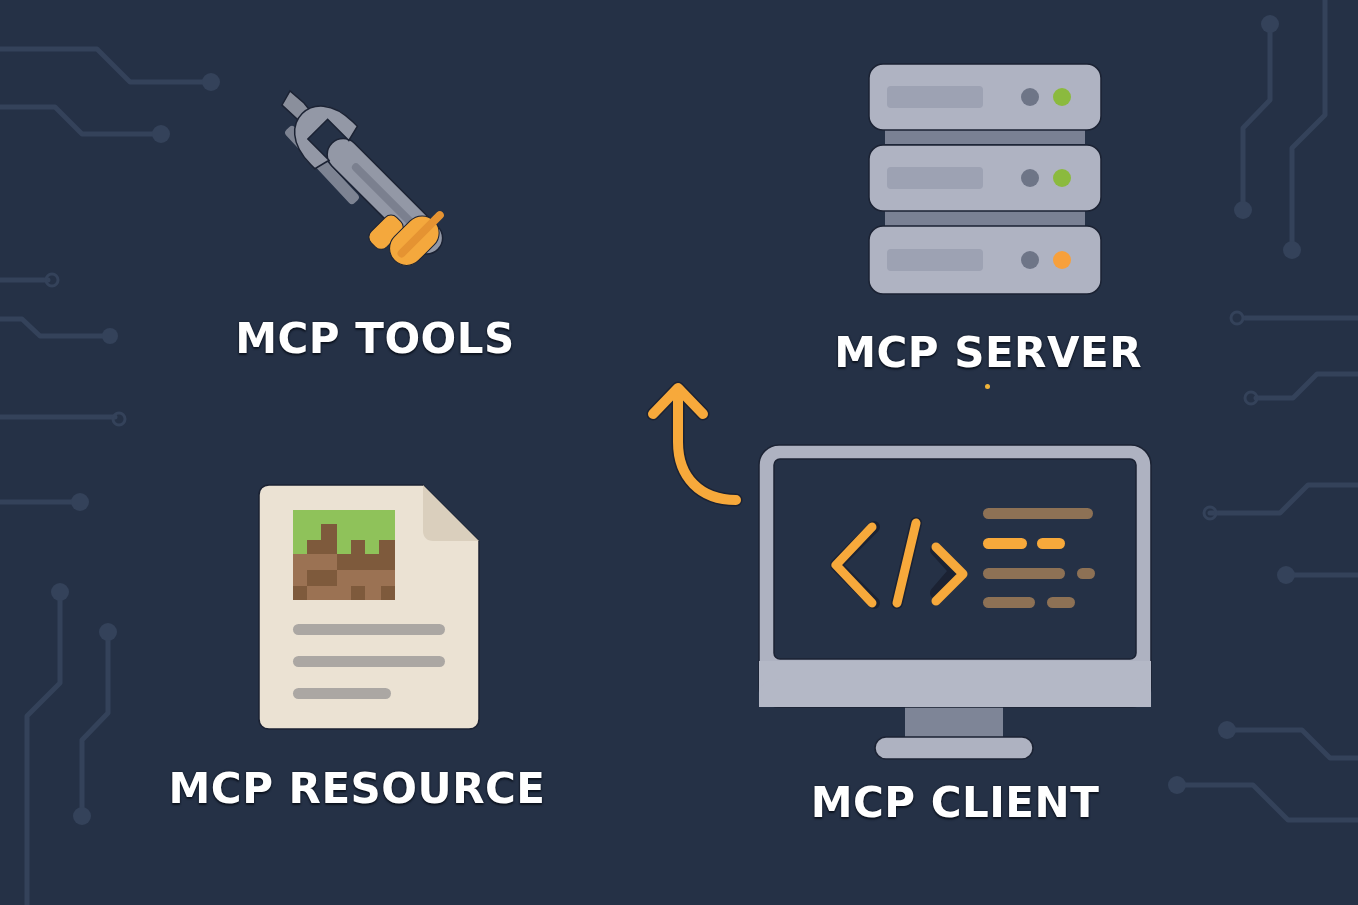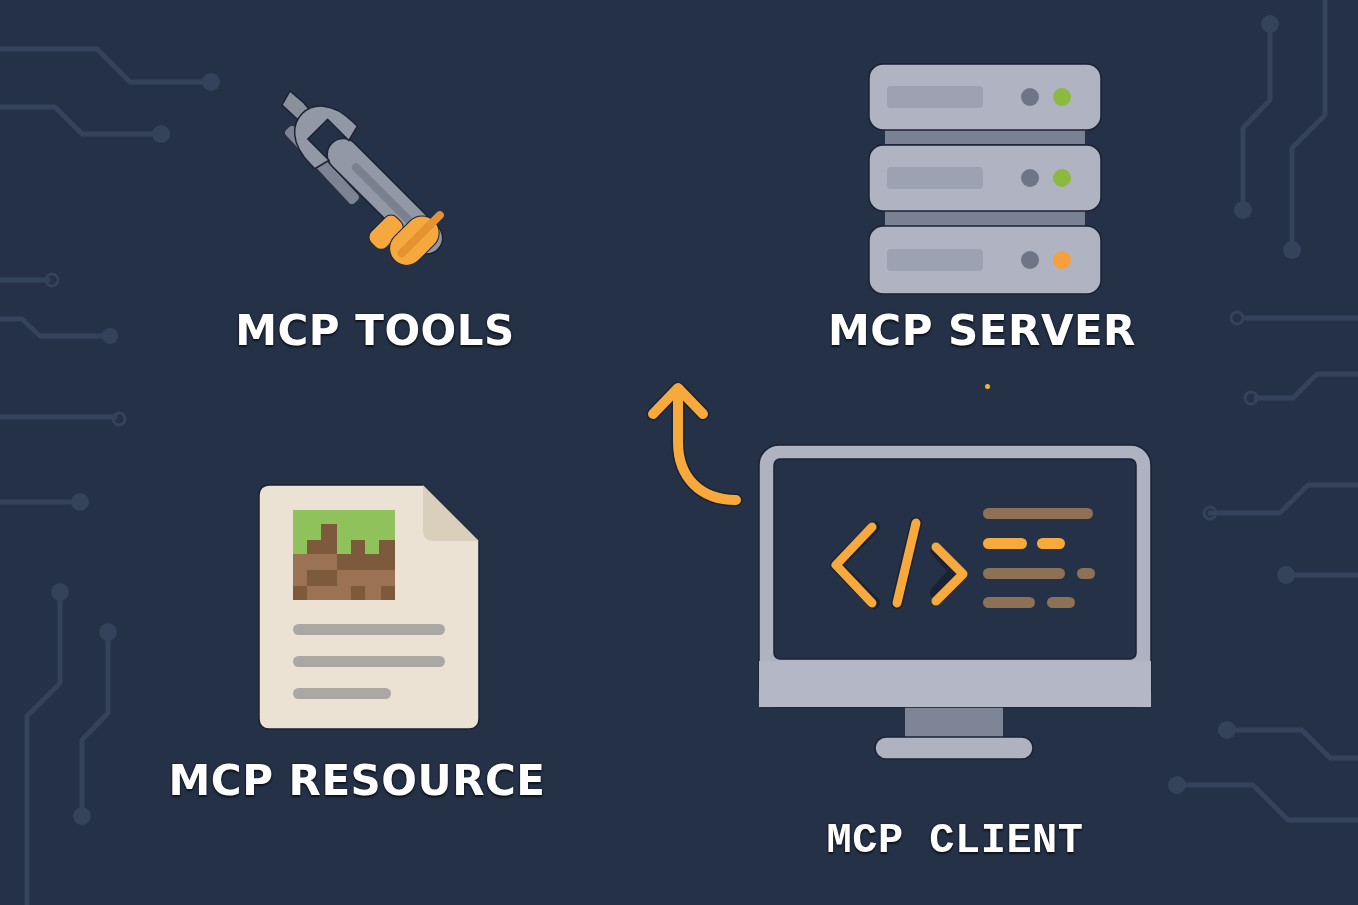--- a/index.html
+++ b/index.html
@@ -14,20 +14,21 @@
   .node svg { display: block; }
   .label {
     position: absolute;
     color: #ffffff;
     font-weight: bold;
     font-size: 42px;
     letter-spacing: 0.5px;
     white-space: nowrap;
     text-align: center;
     text-shadow: 0 0 2px #0d1420, 0 2px 2px #0d1420;
+    margin-top: 8px;
   }
   .arrow { position: absolute; }
   .dot { position: absolute; width: 5px; height: 5px; border-radius: 50%; }
 </style>
 </head>
 <body>
 
 <svg class="bg-circuits" viewBox="0 0 1358 905">
   <g stroke="#34425a" stroke-width="5" fill="none" stroke-linecap="round" stroke-linejoin="round">
 
@@ -115,21 +116,21 @@
     <rect x="20" y="105" width="96" height="22" rx="4" fill="#9da2b3"></rect>
     <circle cx="163" cy="116" r="9" fill="#6e7587"></circle>
     <circle cx="195" cy="116" r="9" fill="#8bba3e"></circle>
 
     <rect x="2" y="164" width="232" height="68" rx="14" fill="#afb3c2" stroke="#1b2233" stroke-width="1.5"></rect>
     <rect x="20" y="187" width="96" height="22" rx="4" fill="#9da2b3"></rect>
     <circle cx="163" cy="198" r="9" fill="#6e7587"></circle>
     <circle cx="195" cy="198" r="9" fill="#f7a03b"></circle>
   </svg>
 </div>
-<div class="label" style="left:822px; top:306px; width:320px;">MCP SERVER</div>
+<div class="label" style="left:822px; top:320px; width:320px;text-align:right;">MCP SERVER</div>
 <div class="dot" style="left:985px; top:384px; background:#f0b43a;"></div>
 
 <svg class="arrow" style="left:640px; top:372px;" width="110" height="140" viewBox="0 0 110 140">
   <g fill="none" stroke="#1b2233" stroke-width="13" stroke-linecap="round" stroke-linejoin="round">
     <path d="M38 18 L38 70 C38 105 60 128 96 128"></path>
     <path d="M13 42 L38 16 L63 42"></path>
   </g>
   <g fill="none" stroke="#f7a93b" stroke-width="10" stroke-linecap="round" stroke-linejoin="round">
     <path d="M38 18 L38 70 C38 105 60 128 96 128"></path>
     <path d="M13 42 L38 16 L63 42"></path>
@@ -196,13 +197,13 @@
 
     <rect x="226" y="65" width="110" height="11" rx="5.5" fill="#8d7155"></rect>
     <rect x="226" y="95" width="44" height="11" rx="5.5" fill="#f7a93b"></rect>
     <rect x="280" y="95" width="28" height="11" rx="5.5" fill="#f7a93b"></rect>
     <rect x="226" y="125" width="82" height="11" rx="5.5" fill="#8d7155"></rect>
     <rect x="320" y="125" width="18" height="11" rx="5.5" fill="#8d7155"></rect>
     <rect x="226" y="154" width="52" height="11" rx="5.5" fill="#8d7155"></rect>
     <rect x="290" y="154" width="28" height="11" rx="5.5" fill="#8d7155"></rect>
   </svg>
 </div>
-<div class="label" style="left:795px; top:817px; width:320px;font-family:Liberation Mono, monospace;">MCP CLIENT</div>
+<div class="label" style="left:795px; top:770px; width:320px;">MCP CLIENT</div>
 
 </body></html>

